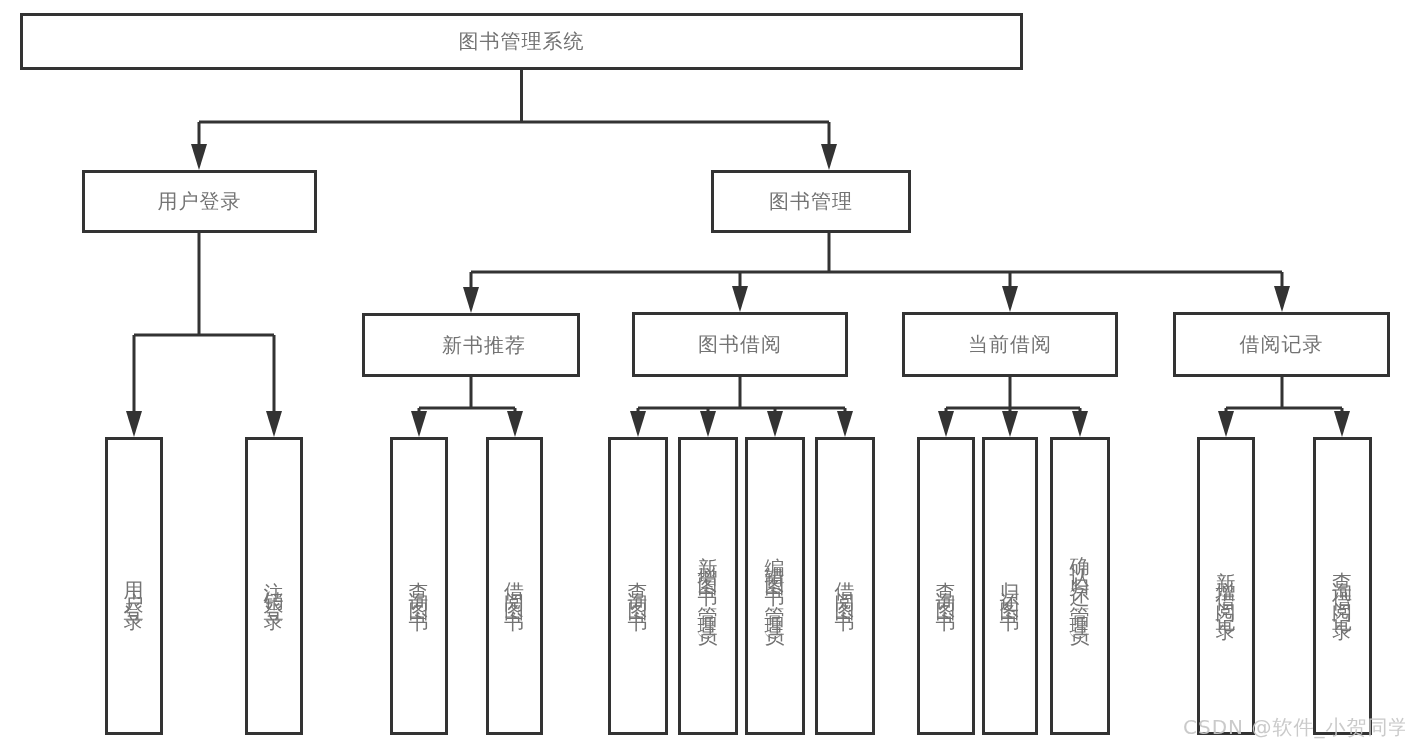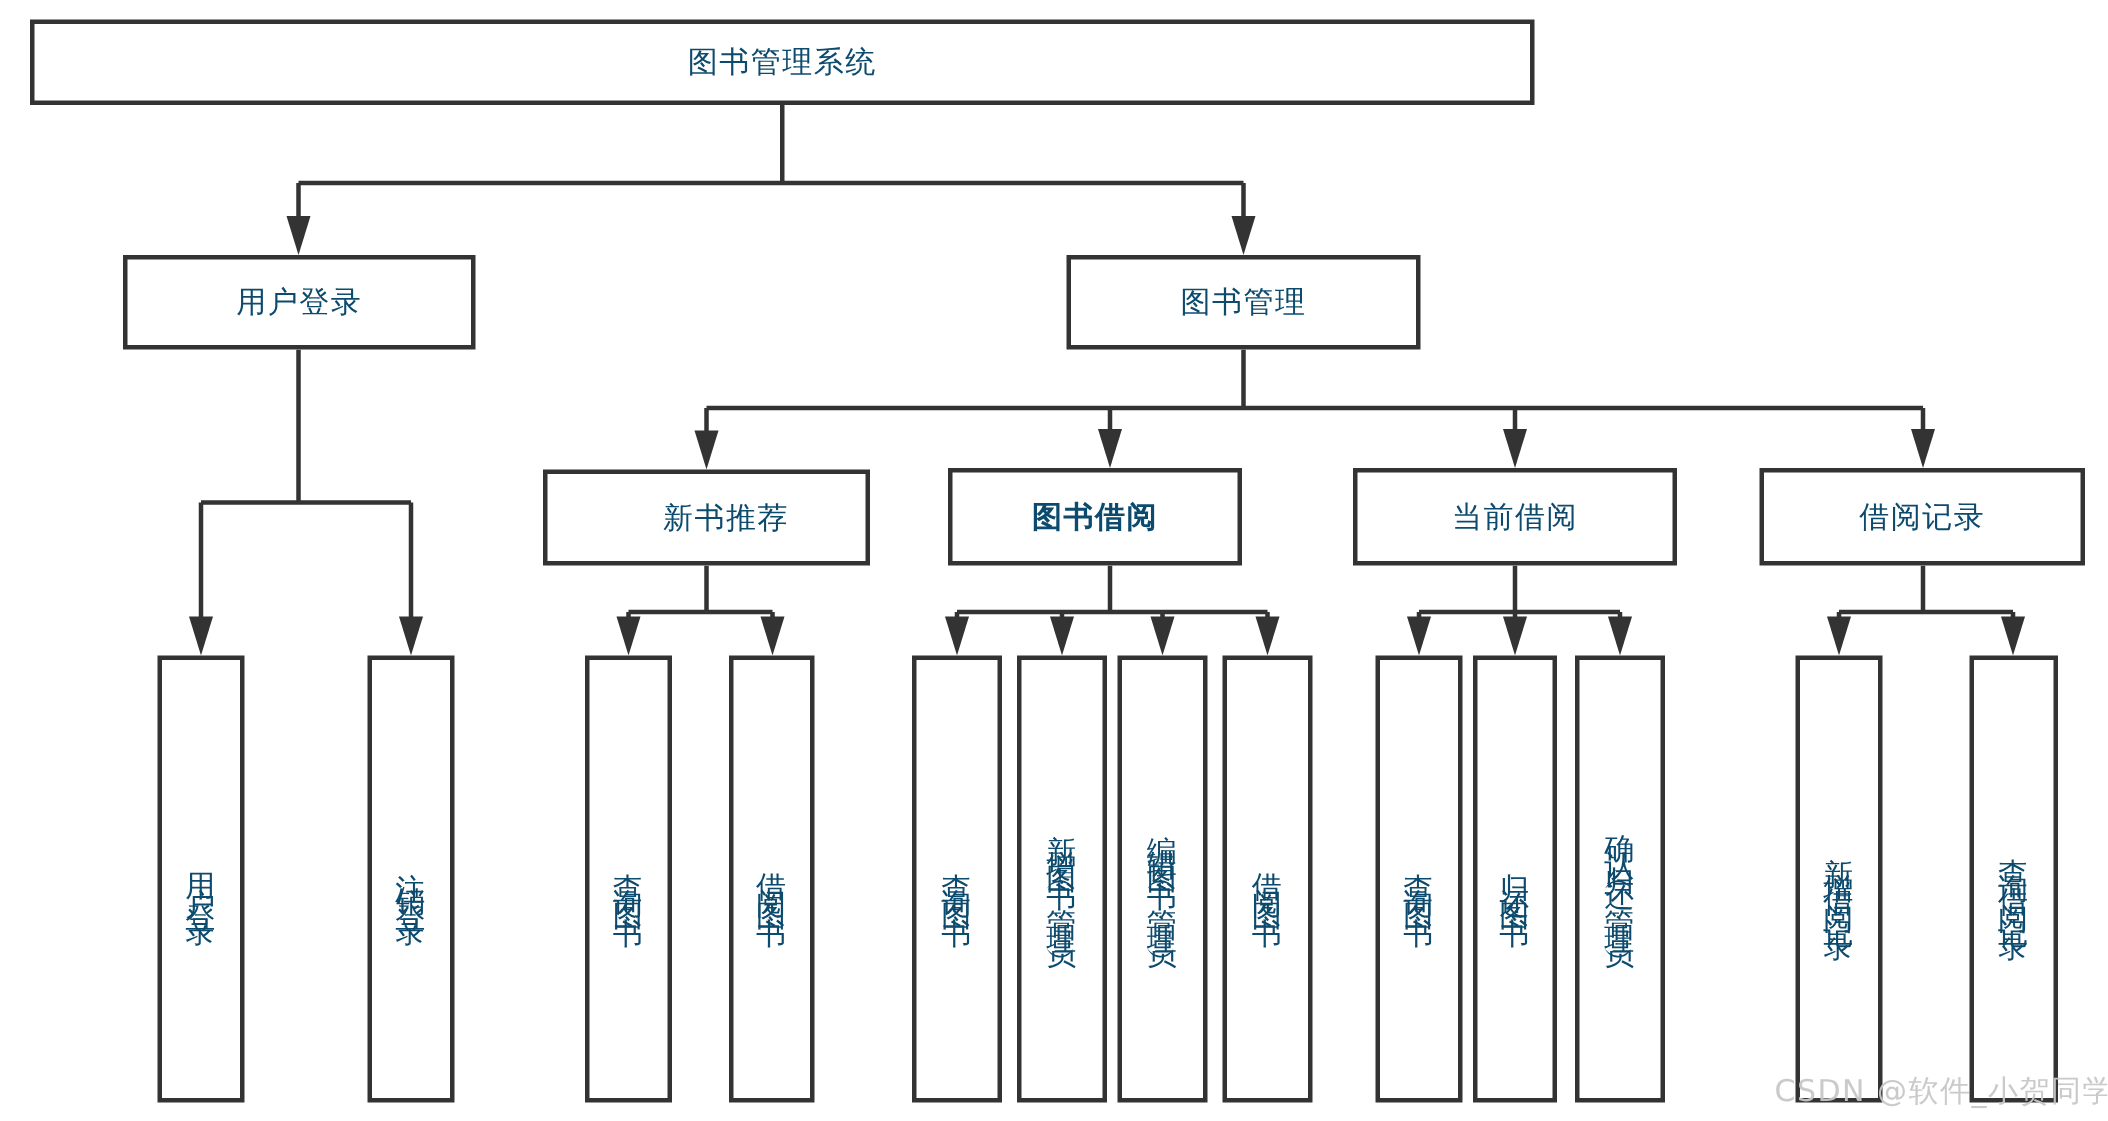--- a/index.html
+++ b/index.html
@@ -15,21 +15,21 @@
     position: absolute;
     left: 0; top: 0;
     width: 1405px; height: 747px;
     pointer-events: none;
   }
   .node {
     position: absolute;
     box-sizing: border-box;
     background: #ffffff;
     border: 3px solid #333333;
-    color: #0c4a6e;
+    color: #737373;
     display: flex;
     align-items: center;
     justify-content: center;
     text-align: center;
   }
   .node.h { font-size: 20px; letter-spacing: 1px; }
   .node.v {
     writing-mode: vertical-rl;
     text-orientation: mixed;
     font-size: 20px;
@@ -105,28 +105,28 @@
     </g>
   </svg>
 
   <div class="node h" style="left:20px; top:13px; width:1003px; height:57px;">
     <span class="lbl">图书管理系统</span>
   </div>
 
   <div class="node h" style="left:82px; top:170px; width:235px; height:63px;">
     <span class="lbl">用户登录</span>
   </div>
-  <div class="node h" style="left:711px; top:170px; width:236px; height:63px;font-family:Liberation Serif, serif;">
+  <div class="node h" style="left:711px; top:170px; width:200px; height:63px;font-family:Liberation Serif, serif;">
     <span class="lbl">图书管理</span>
   </div>
 
   <div class="node h" style="left:362px; top:313px; width:218px; height:64px;padding-left:26px;">
     <span class="lbl">新书推荐</span>
   </div>
-  <div class="node h" style="left:632px; top:312px; width:196px; height:65px;font-weight:bold;">
+  <div class="node h" style="left:632px; top:312px; width:216px; height:65px;">
     <span class="lbl">图书借阅</span>
   </div>
   <div class="node h" style="left:902px; top:312px; width:216px; height:65px;">
     <span class="lbl">当前借阅</span>
   </div>
   <div class="node h" style="left:1173px; top:312px; width:217px; height:65px;">
     <span class="lbl">借阅记录</span>
   </div>
 
   <div class="node v" style="left:105px; top:437px; width:58px; height:298px;">

